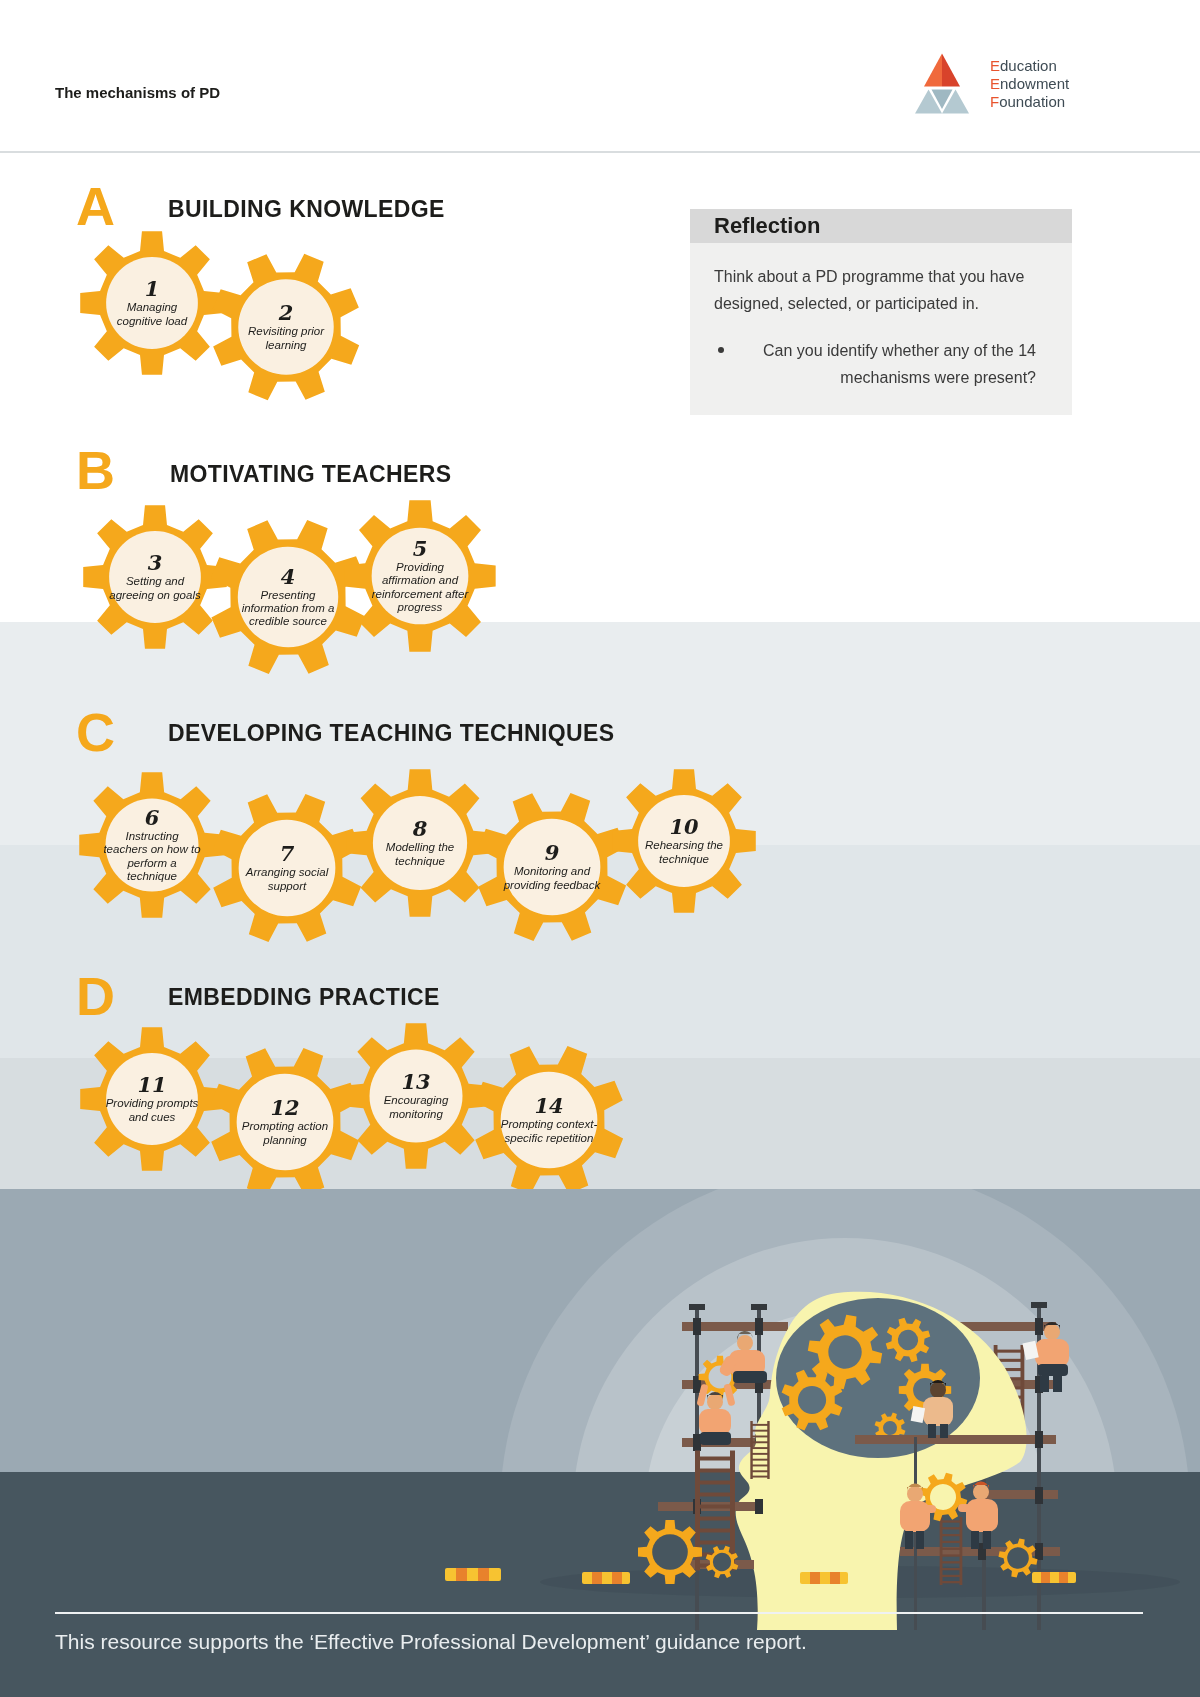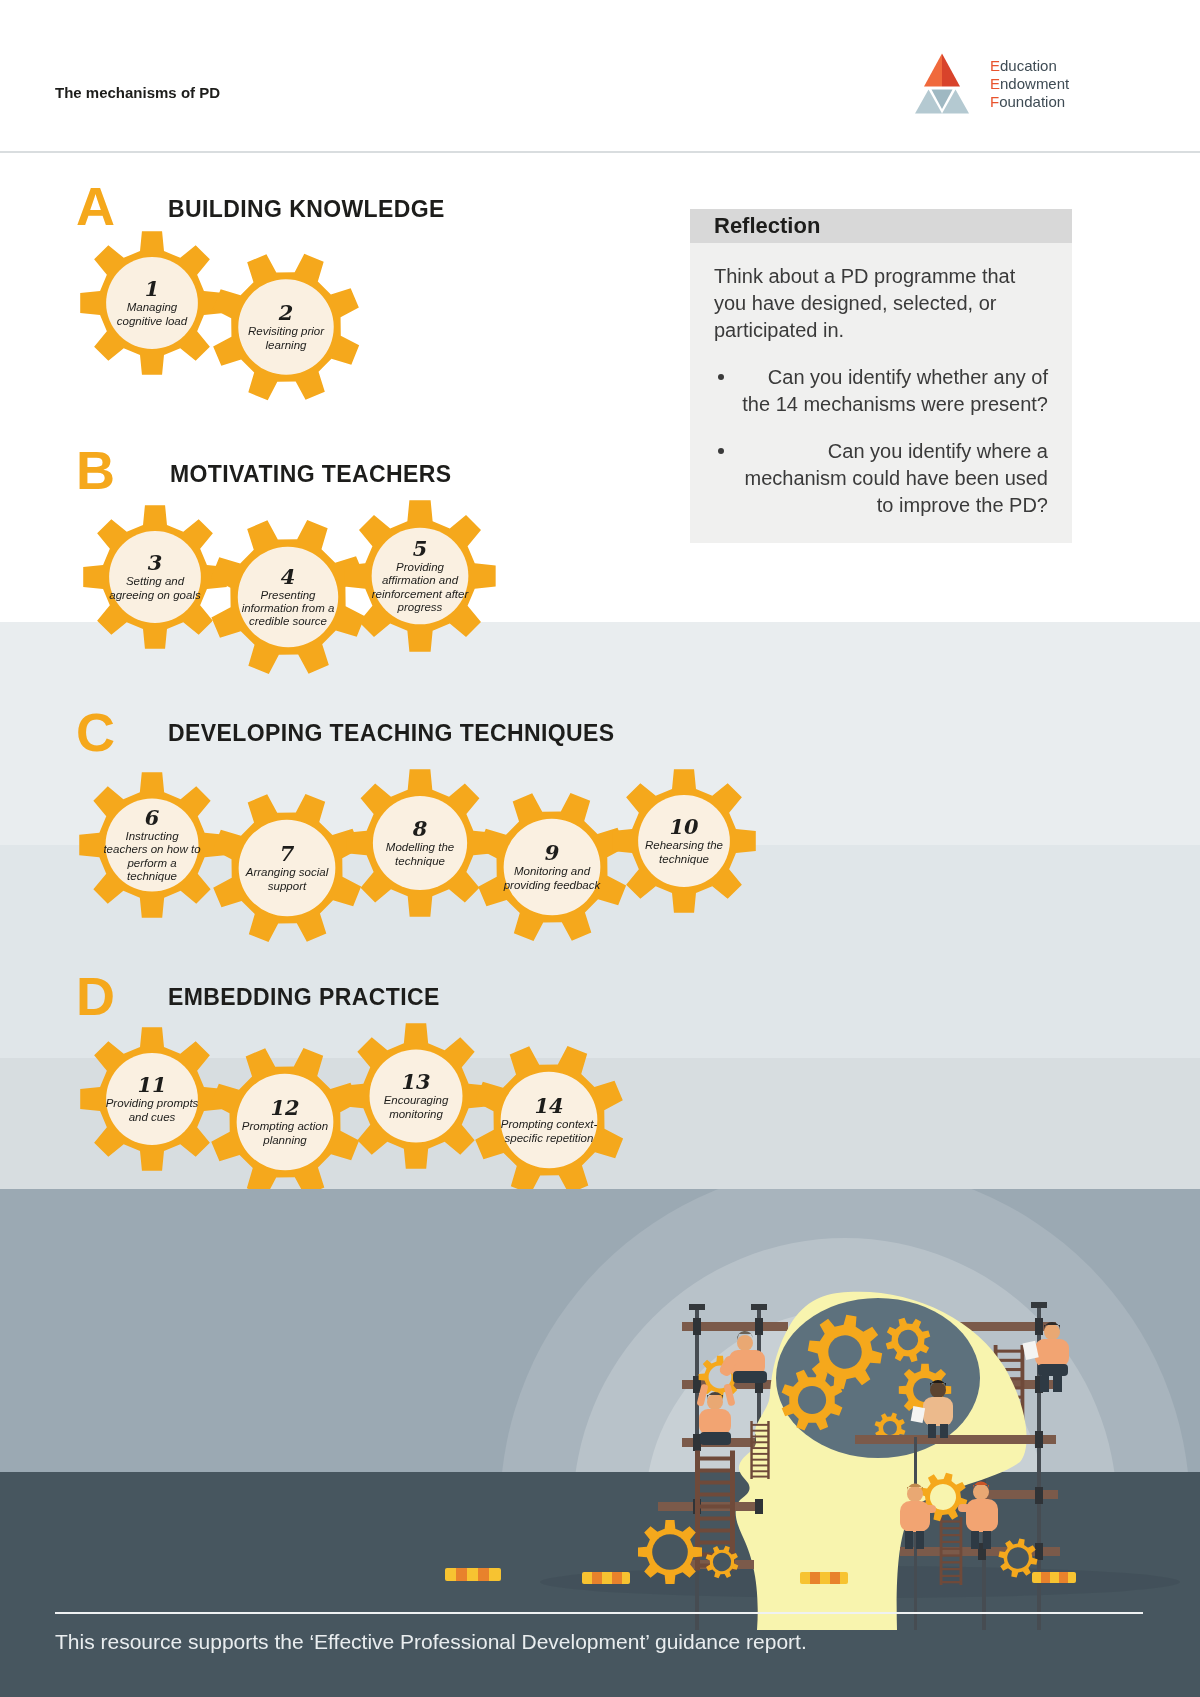--- a/index.html
+++ b/index.html
@@ -29,21 +29,21 @@
   
   .gear{position:absolute;width:var(--s);height:var(--s);}
   .gear svg.wheel{position:absolute;inset:0;width:100%;height:100%;}
   .glabel{position:absolute;inset:0;display:flex;flex-direction:column;align-items:center;justify-content:center;text-align:center;}
   .gnum{font-family:"DejaVu Serif",serif;font-style:italic;font-weight:700;font-size:21px;line-height:1;color:#1d1d1b;margin-bottom:2px;}
   .gtxt{font-family:"Liberation Sans",sans-serif;font-style:italic;font-weight:400;font-size:11.5px;line-height:1.15;color:#1d1d1b;width:66%;}
 
   
   #reflection{position:absolute;left:690px;top:209px;width:382px;}
   #reflection-head{background:#d8d8d8;padding:4px 24px;font-size:22px;font-weight:700;}
-  #reflection-body{background:#f0f0ef;padding:20px 24px 24px 24px;font-size:20px;line-height:27px;color:#3a3a3a;}
+  #reflection-body{background:#f0f0ef;padding:20px 36px 24px 24px;font-size:16px;line-height:27px;color:#3a3a3a;}
   #reflection-intro{margin:0 0 20px 0;}
   .rbullet{display:flex;margin:0 0 20px 0;text-align:right;}
   .rbullet:last-child{margin-bottom:0;}
   .rdot{width:6px;height:6px;border-radius:50%;background:#3a3a3a;margin:10px 14px 0 4px;flex:0 0 auto;}
 
   
   #footer-rule{left:55px;top:1612px;width:1088px;height:2px;background:#eff1f2;}
   #footer-text{left:55px;top:1630px;font-size:21px;color:#e9edef;}
 </style>
 </head>
@@ -104,24 +104,20 @@
   <div class="sec-title" style="left:168px;top:985px">EMBEDDING PRACTICE</div>
 
   <div id="reflection">
     <div id="reflection-head">Reflection</div>
     <div id="reflection-body">
       <p id="reflection-intro">Think about a PD programme that you have designed, selected, or participated in.</p>
       <div class="rbullet">
         <span class="rdot"></span>
         <span>Can you identify whether any of the 14 mechanisms were present?</span>
       </div>
-      <div class="rbullet">
-        <span class="rdot"></span>
-        <span>Can you identify where a mechanism could have been used to improve the PD?</span>
-      </div>
     </div>
   </div>
 
   <div class="gear" style="--s:148px;left:78px;top:229px">
     <svg class="wheel" viewBox="0 0 100 100">
         <use href="#gearPath" fill="#f5a81c"></use>
         <circle cx="50" cy="50" r="31" fill="#faf0e1"></circle>
       </svg>
     <div class="glabel">
         <div class="gnum">1</div>

